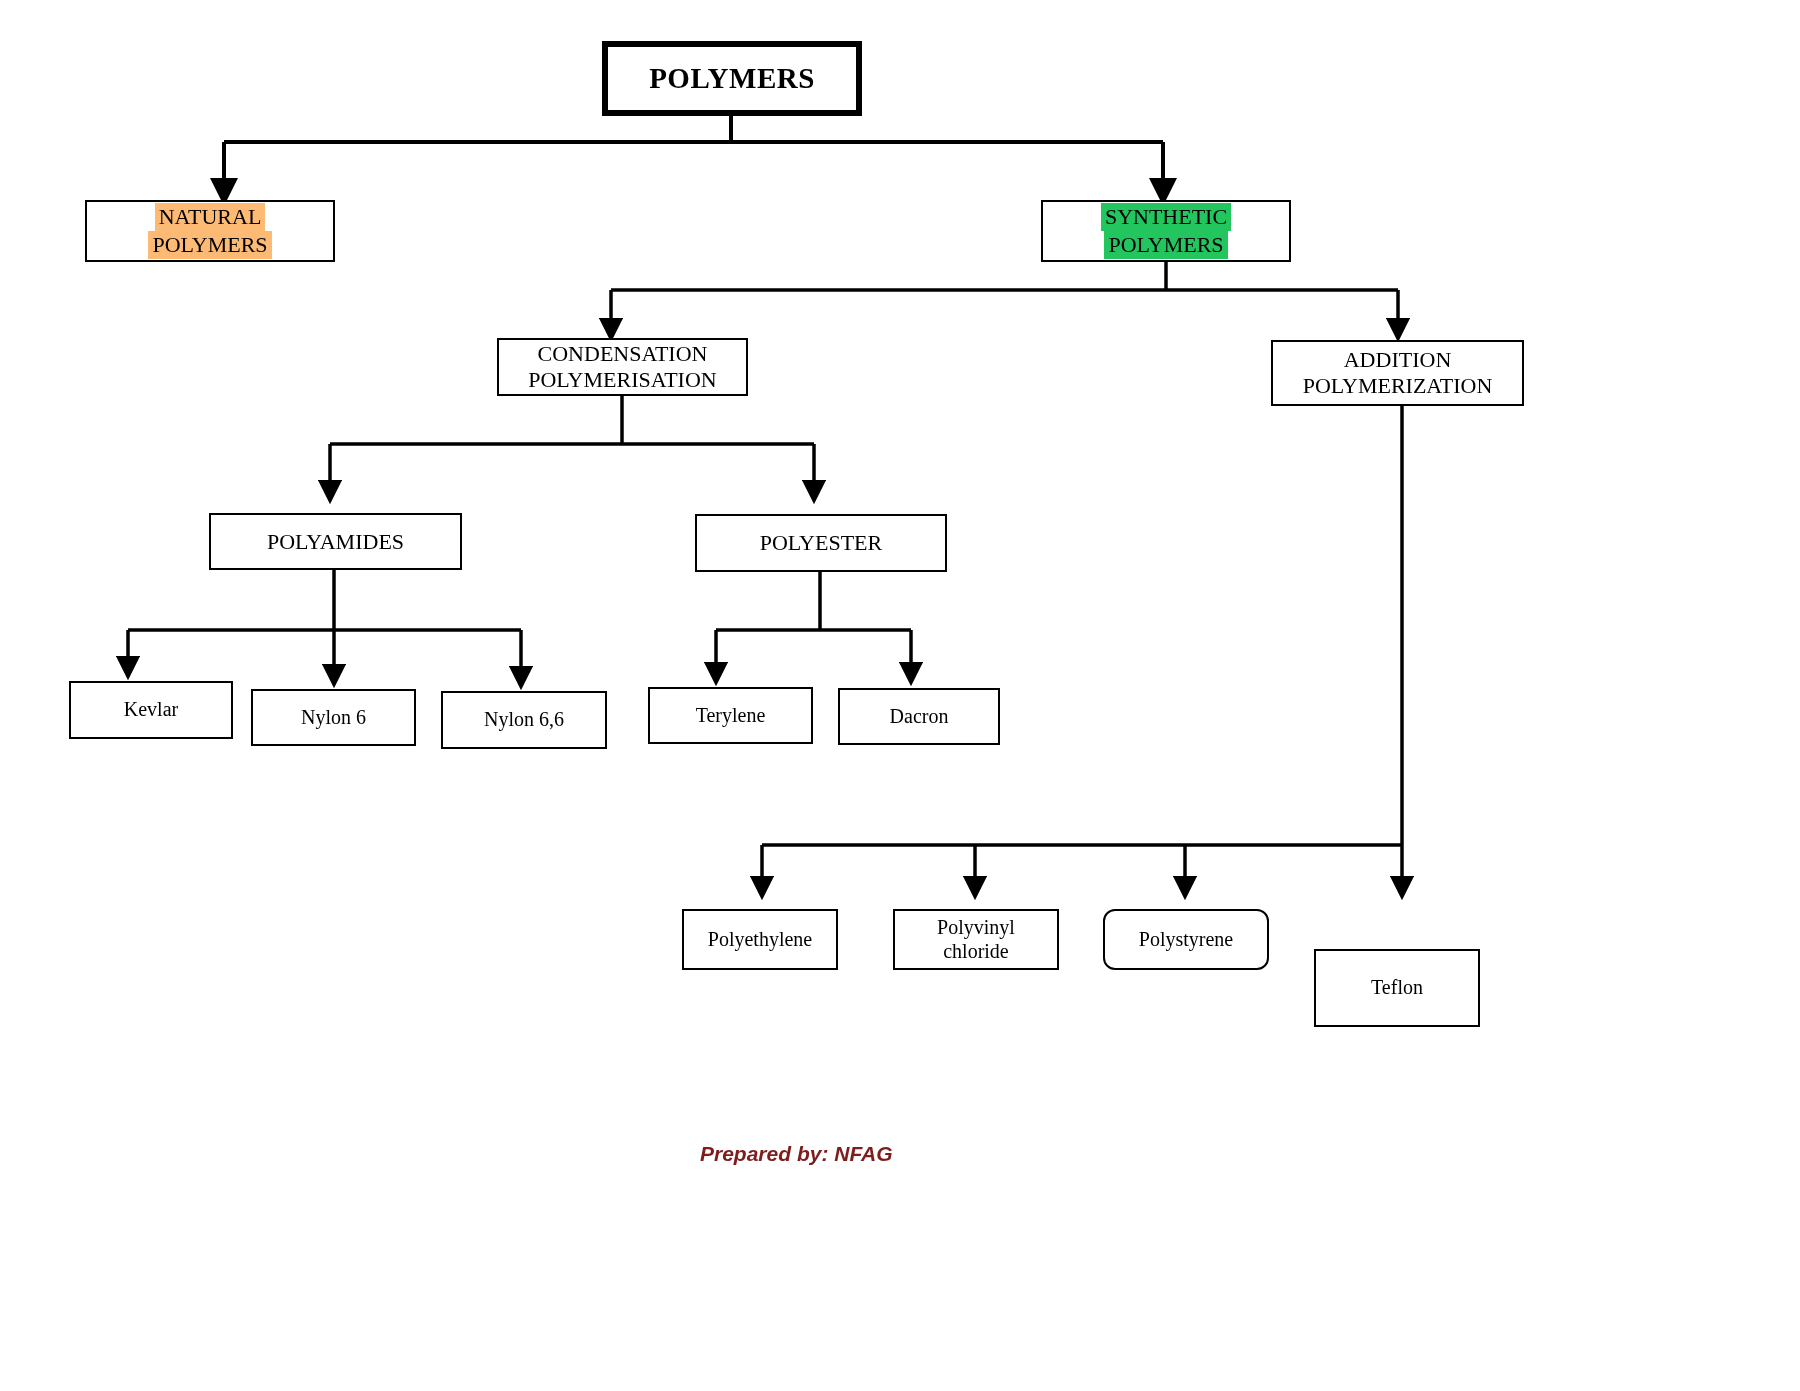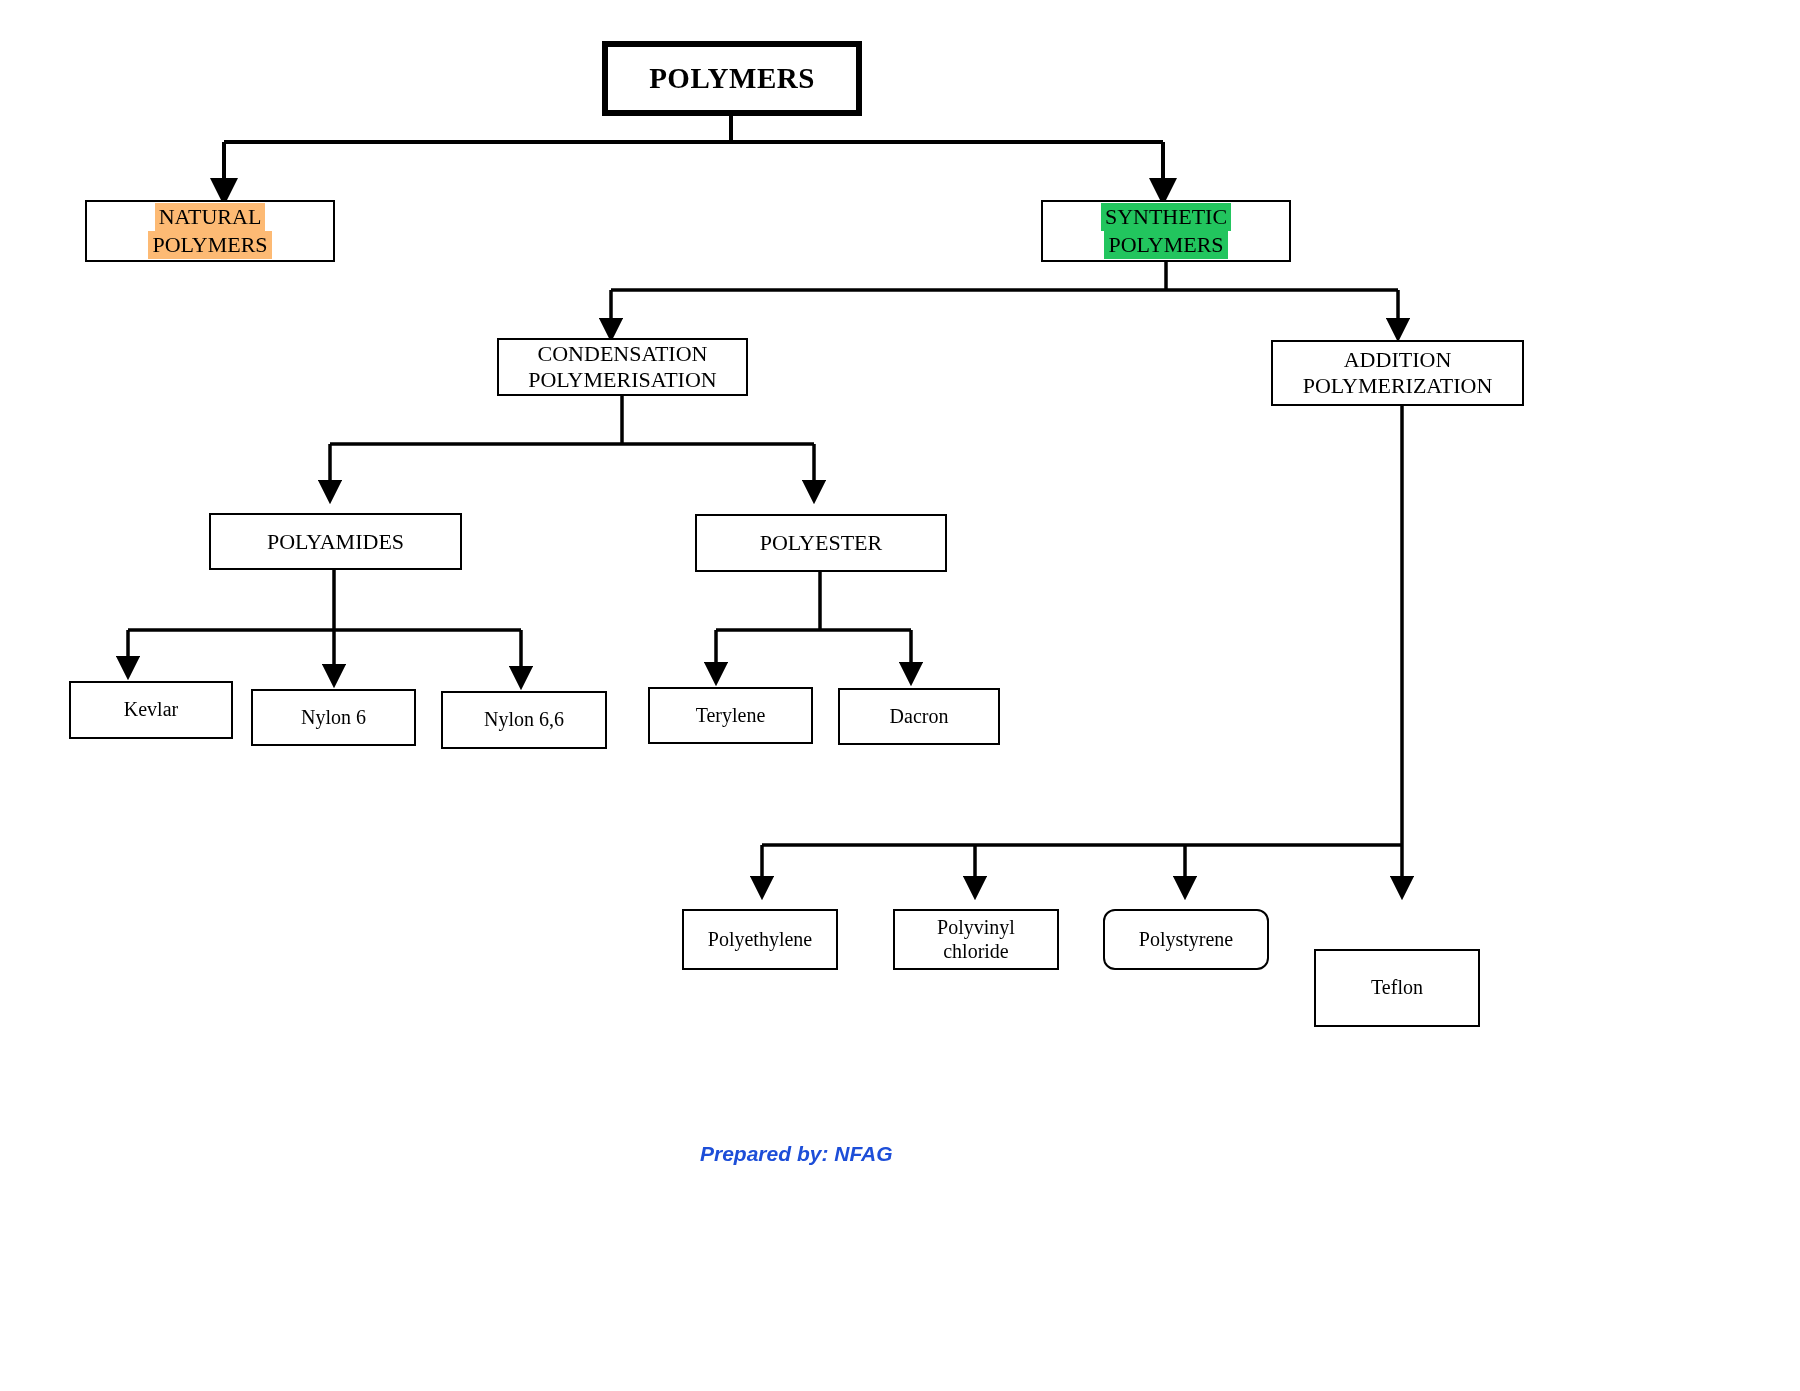--- a/index.html
+++ b/index.html
@@ -18,21 +18,21 @@
 
   .lvl1{font-size:22px;}
   .lvl2{font-size:22px;}
   .lvl3{font-size:22px;}
   .leaf{font-size:20px;}
 
   .hl-purple{background:#fdba74;padding:1px 4px;display:inline-block;}
   .hl-blue{background:#22c55e;padding:1px 4px;display:inline-block;}
 
   .footer{position:absolute;font-family:"Liberation Sans","DejaVu Sans",sans-serif;
-          font-style:italic;font-size:21px;font-weight:600;color:#1d4ed8;}
+          font-style:italic;font-size:21px;font-weight:600;color:#7f1d1d;}
 </style>
 </head>
 <body>
 
 <div id="canvas">
 
   <svg class="lines" viewBox="0 0 1800 1391" xmlns="http://www.w3.org/2000/svg">
     <defs>
       <marker id="ah" viewBox="0 0 12 12" refX="6" refY="6" markerWidth="7" markerHeight="7" orient="auto-start-reverse">
         <path d="M 0 0 L 12 6 L 0 12 z" fill="#000"></path>

